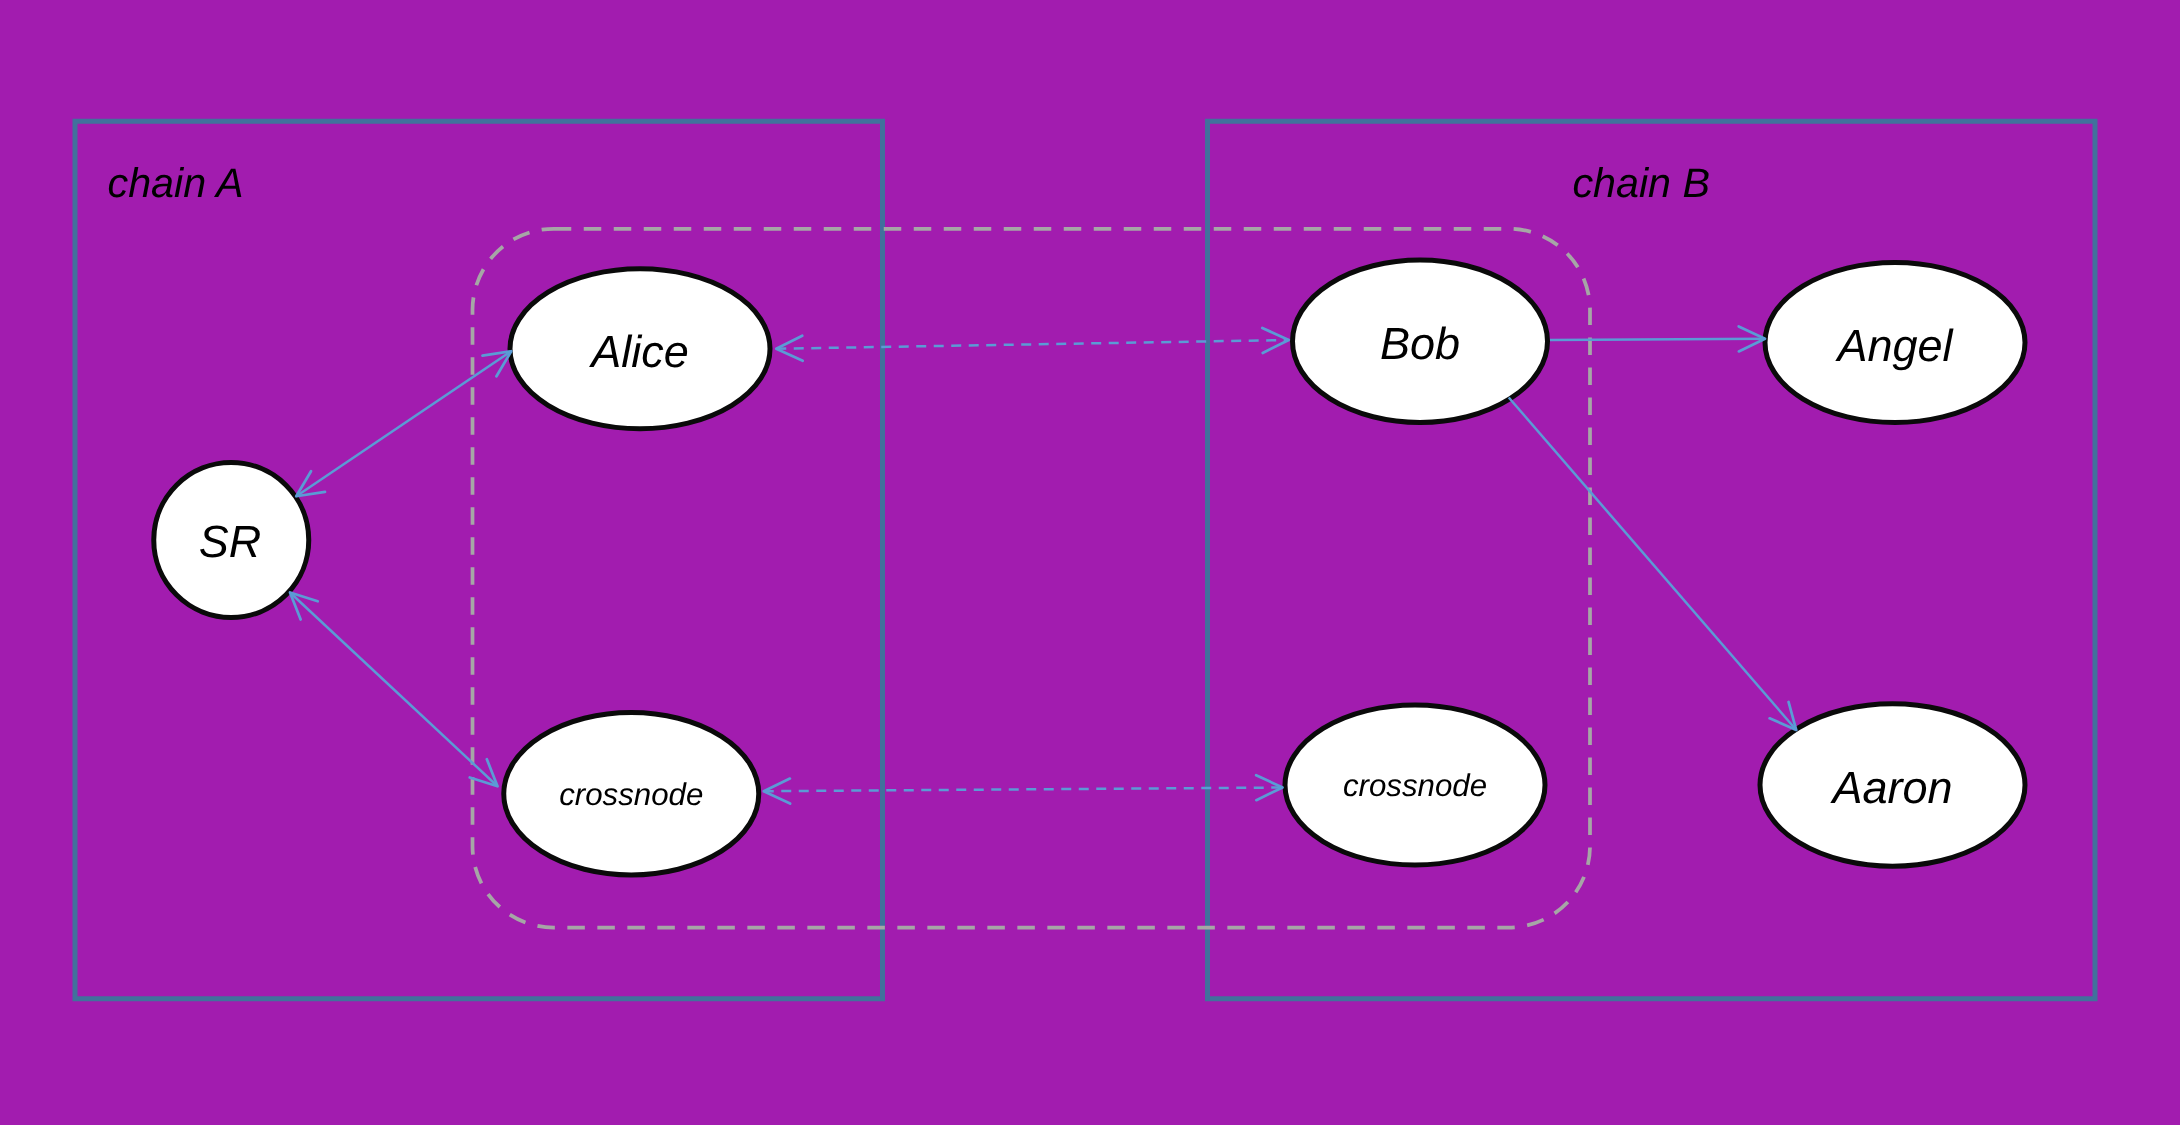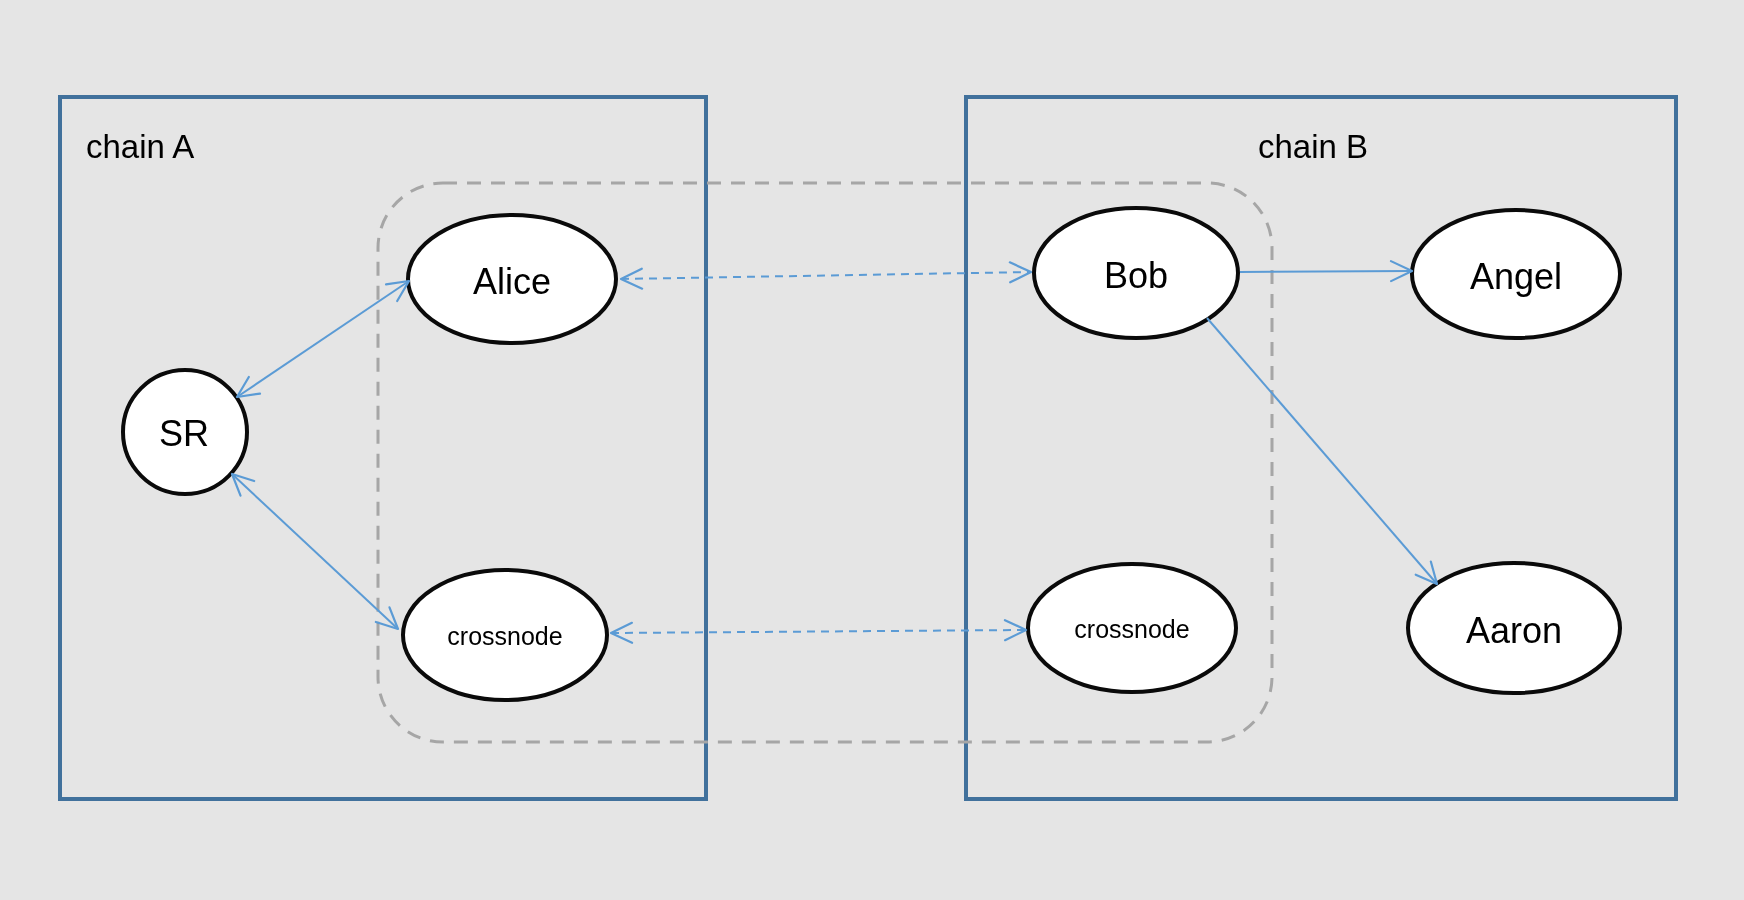--- a/index.html
+++ b/index.html
@@ -1,22 +1,23 @@
 <!DOCTYPE html>
 <html><head>
 <meta charset="utf-8">
 <style>
   html, body { margin: 0; padding: 0; background: #ffffff; }
   #stage {
     position: relative;
     width: 1744px;
     height: 900px;
-    background: #e5e5e5;
+    background: #a21caf;
     font-family: "Liberation Sans", sans-serif;
     overflow: hidden;
+    font-style: italic;
   }
   svg { display: block; }
   .chain-label {
     font-family: "Liberation Sans", sans-serif;
     font-size: 33px;
     fill: #000000;
   }
   .node-label {
     font-family: "Liberation Sans", sans-serif;
     font-size: 36px;

